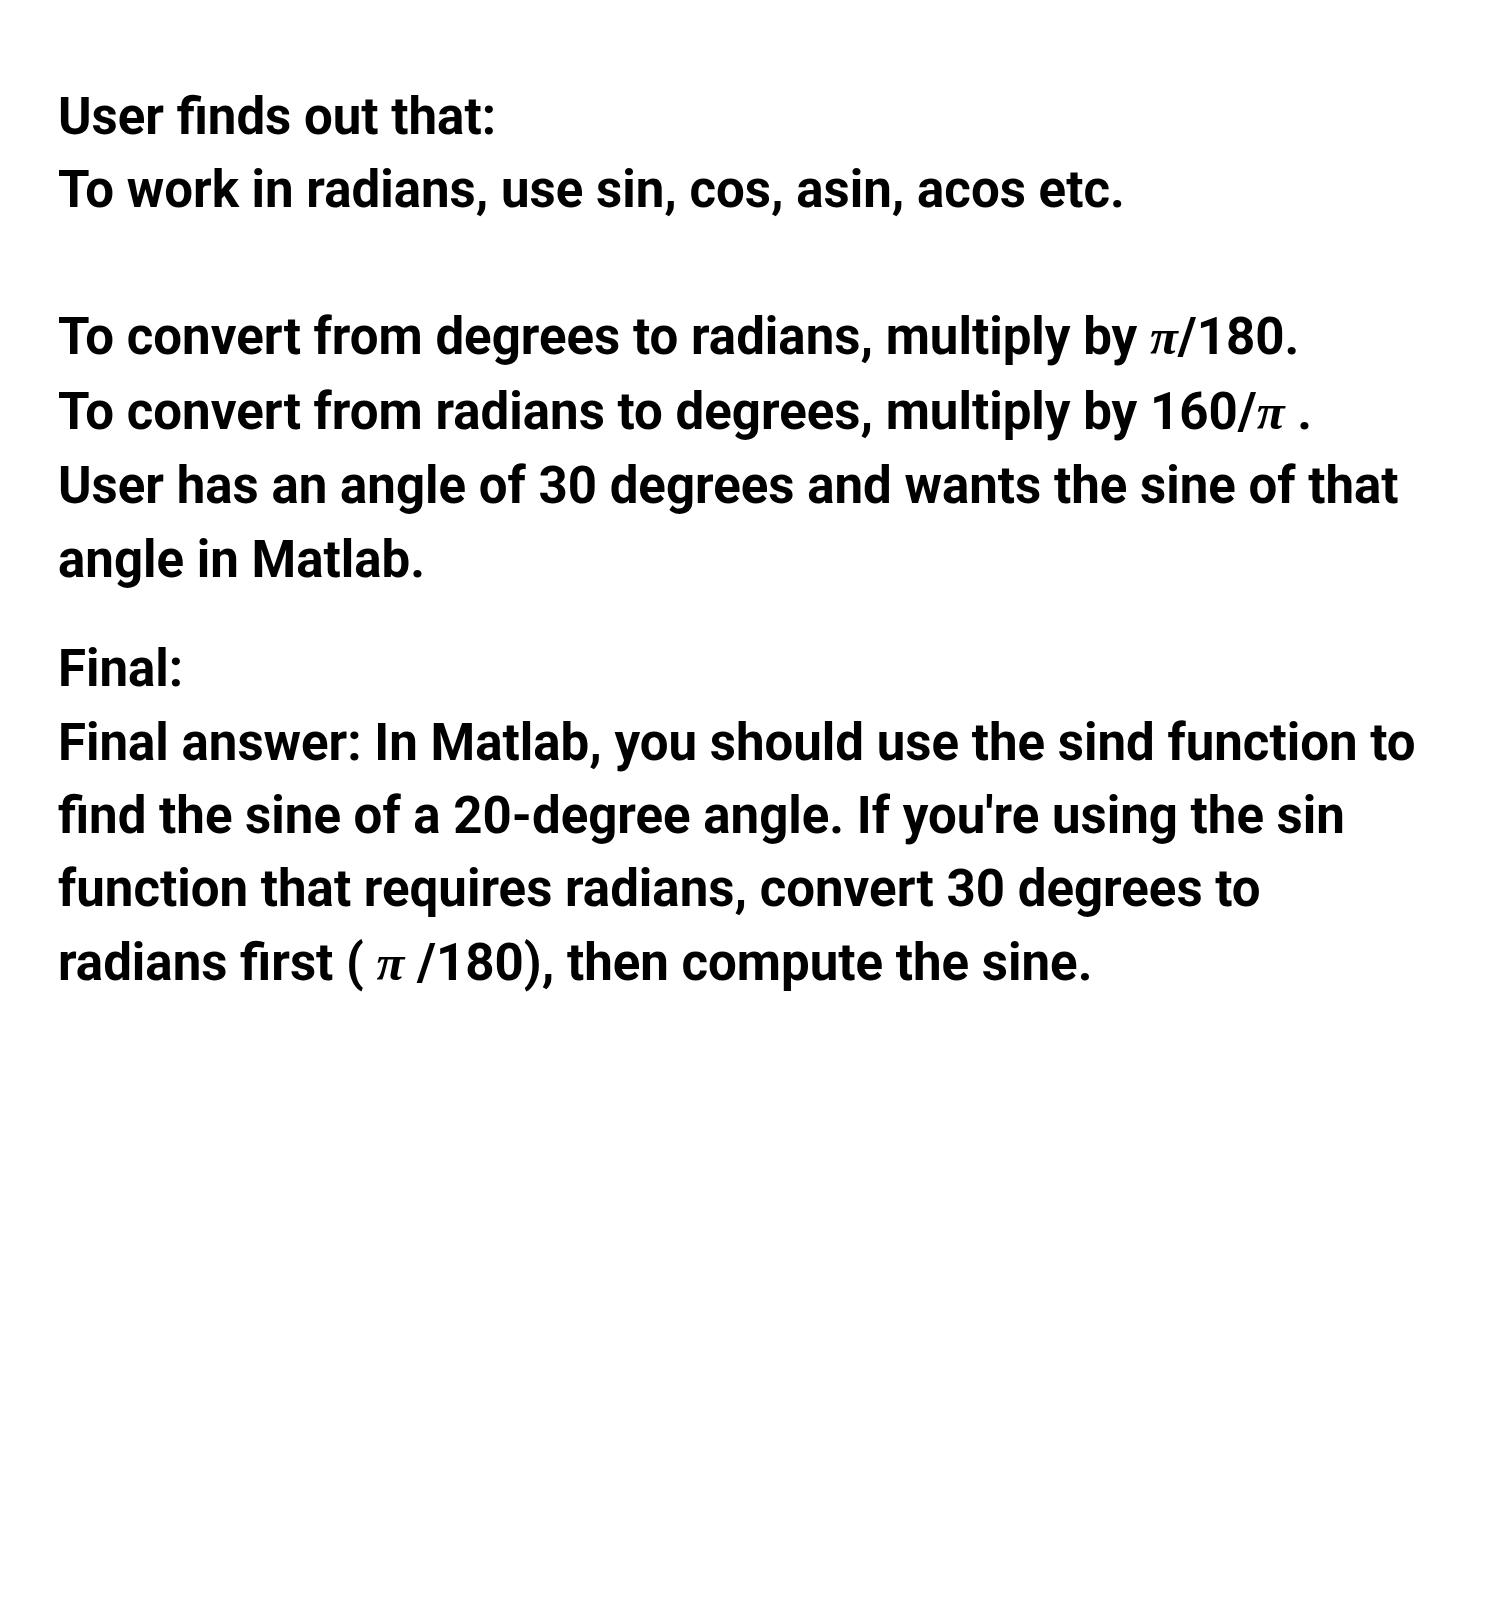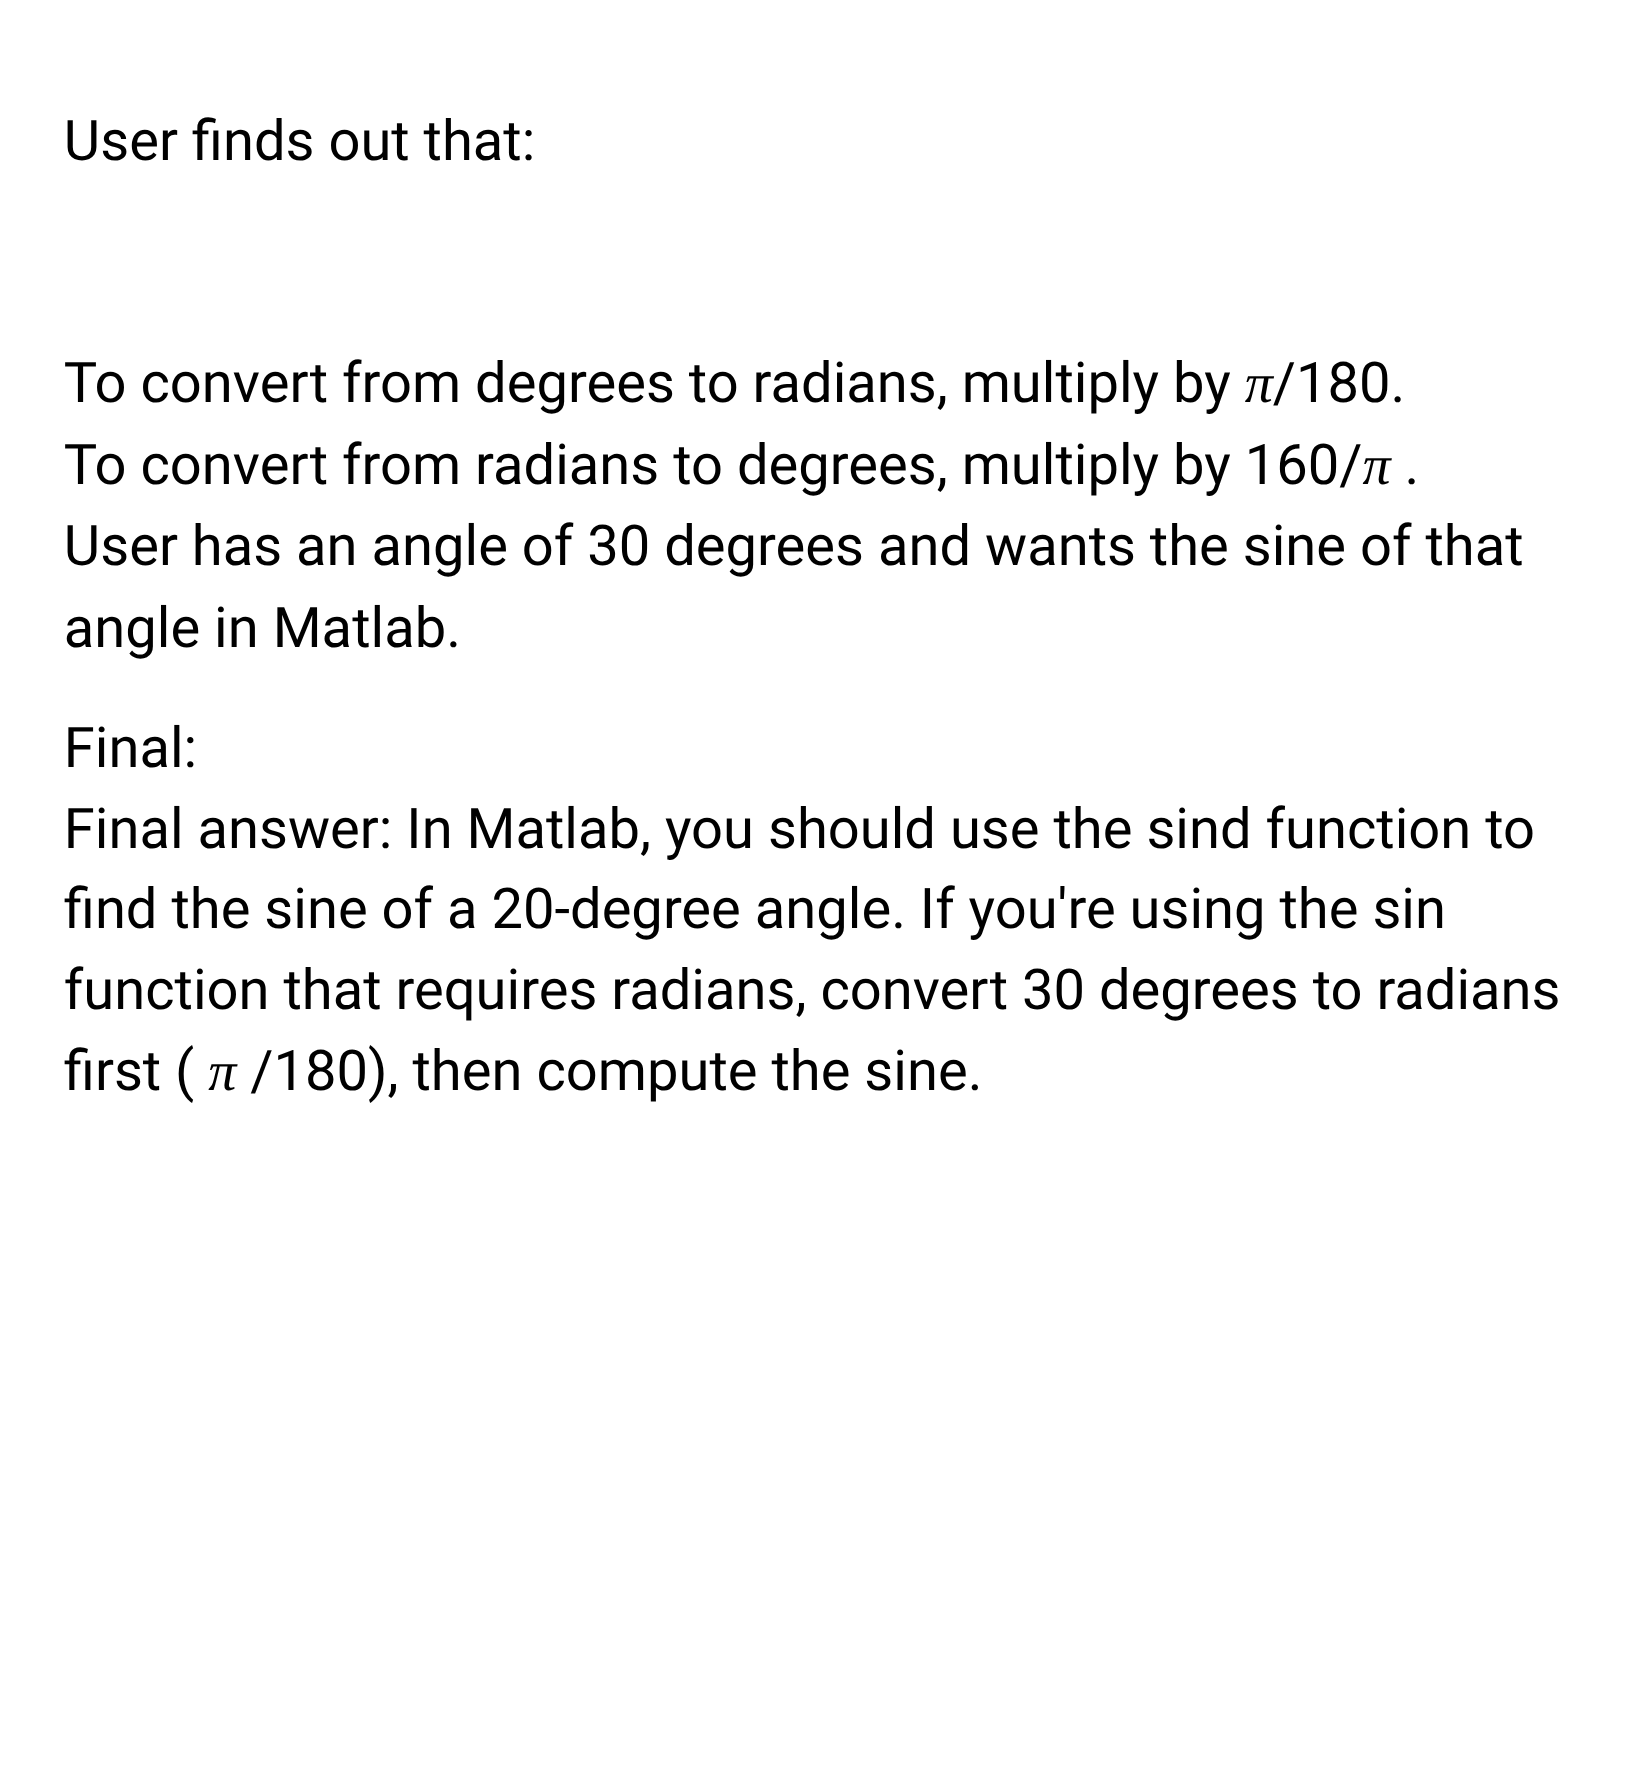--- a/index.html
+++ b/index.html
@@ -12,36 +12,37 @@
     min-height: 1624px;
     box-sizing: border-box;
     padding: 80px 58px 80px 58px;
     font-family: -apple-system, BlinkMacSystemFont, "Segoe UI", Roboto, "Helvetica Neue", Arial, sans-serif;
     font-size: 51px;
     line-height: 1.44;
     color: #000000;
     font-weight: 400;
   }
   .para {
-    margin: 12px 0 36px 0;
+    margin: 0 0 36px 0;
+    font-weight: bold;
   }
   .para:last-child {
     margin-bottom: 0;
   }
   .pi {
     font-family: "Times New Roman", "STIX Two Math", serif;
     font-style: italic;
   }
 </style>
 </head>
 <body>
 
 <div class="para">
   <span>User finds out that:</span><br>
-  <br>
+  <span>To work in radians, use sin, cos, asin, acos etc.</span><br>
   <br>
   <span>To convert from degrees to radians, multiply by </span><span class="pi">π</span><span>/180.</span><br>
   <span>To convert from radians to degrees, multiply by 160/</span><span class="pi">π</span><span> .</span><br>
   <span>User has an angle of 30 degrees and wants the sine of that angle in Matlab.</span><br>
 </div>
 
 <div class="para">
   <span>Final:</span><br>
   <span>Final answer: In Matlab, you should use the sind function to find the sine of a 20-degree angle. If you're using the sin function that requires radians, convert 30 degrees to radians first ( </span><span class="pi">π</span><span> /180), then compute the sine.</span>
 </div>

